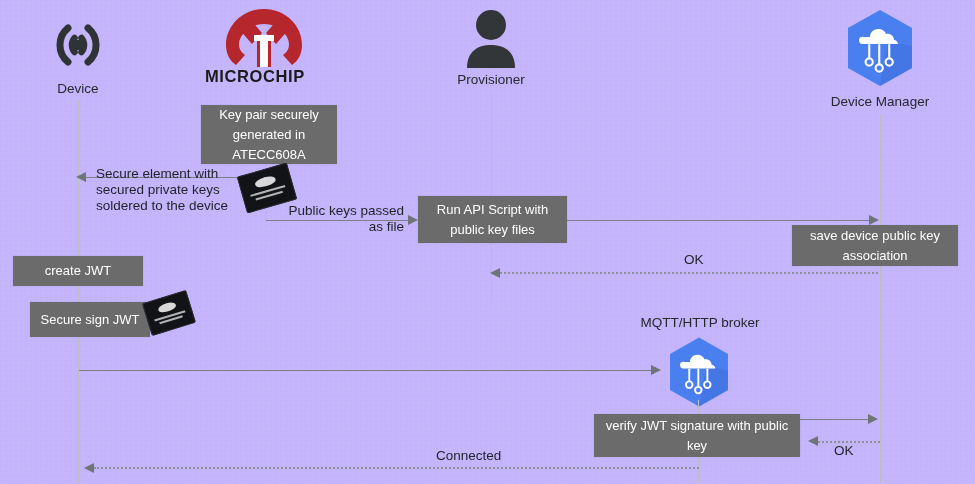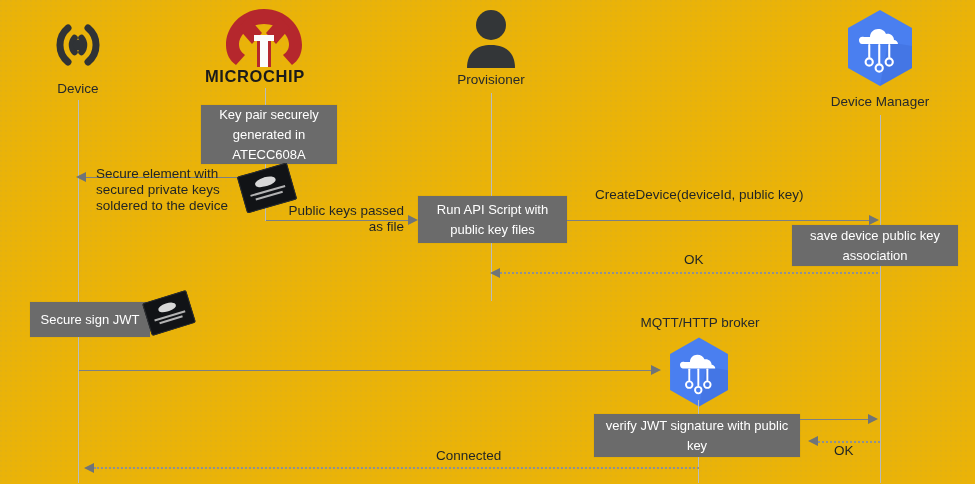--- a/index.html
+++ b/index.html
@@ -4,21 +4,21 @@
 <style>
   html, body {
     margin: 0;
     padding: 0;
     background: #ffffff;
   }
   #canvas {
     position: relative;
     width: 975px;
     height: 484px;
-    background: #eab308;
+    background: #c4b5fd;
     overflow: hidden;
     font-family: "Liberation Sans", sans-serif;
     -webkit-font-smoothing: antialiased;
   }
   
   #canvas::before {
     content: "";
     position: absolute;
     inset: 0;
     background-image:
@@ -232,28 +232,28 @@
   </div>
 
   <div class="aline" style="left:266px; top:220px; width:145px;"></div>
   <div class="ahead right" style="left:408px; top:215px;"></div>
   <div class="msg multi" style="left:284px; top:203px; width:120px; text-align:right;">Public keys passed as file</div>
 
   <div class="gbox" style="left:418px; top:196px; width:149px; height:47px;">Run API Script with public key files</div>
 
   <div class="aline" style="left:567px; top:220px; width:304px;"></div>
   <div class="ahead right" style="left:869px; top:215px;"></div>
-  <div class="msg" style="left:595px; top:187px;">CreateDevice(deviceId, public key)</div>
 
   <div class="gbox" style="left:792px; top:225px; width:166px; height:41px;">save device public key association</div>
 
   <div class="aline dotted" style="left:500px; top:272px; width:378px;"></div>
   <div class="ahead left" style="left:490px; top:268px;"></div>
   <div class="msg" style="left:684px; top:252px;">OK</div>
 
+  <div class="gbox" style="left:13px; top:256px; width:130px; height:30px;">create JWT</div>
 
   <div class="gbox" style="left:30px; top:302px; width:120px; height:35px;">Secure sign JWT</div>
   <div class="chip" style="left:146px; top:296px; width:46px; height:34px; transform:rotate(-17deg);">
     <div class="chip-logo"></div>
     <div class="chip-l1"></div>
     <div class="chip-l2"></div>
   </div>
 
   <div class="aline" style="left:79px; top:370px; width:575px;"></div>
   <div class="ahead right" style="left:651px; top:365px;"></div>

